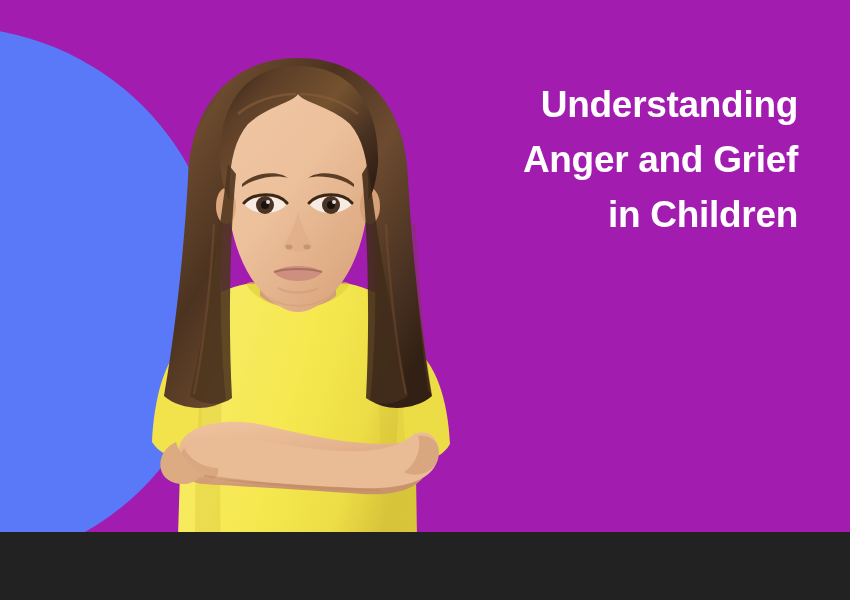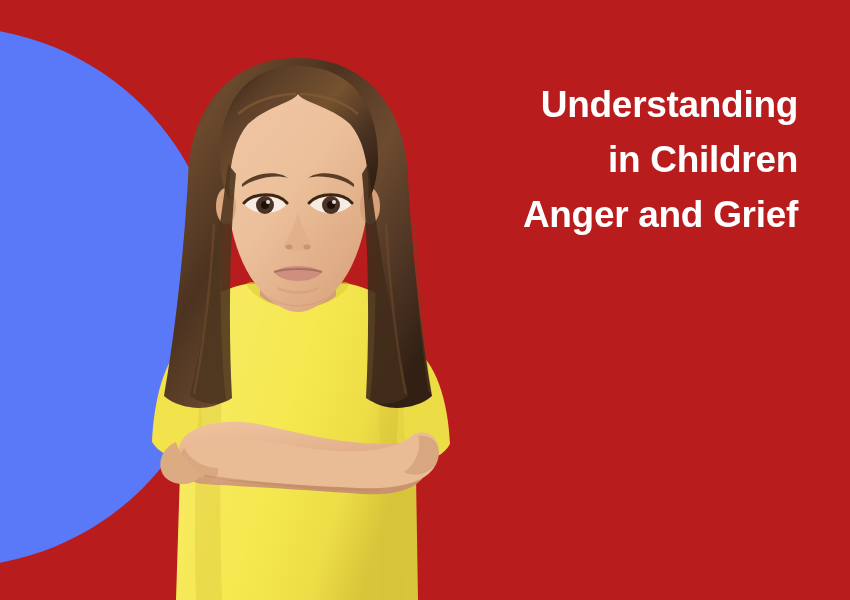--- a/index.html
+++ b/index.html
@@ -3,23 +3,23 @@
 <meta charset="utf-8">
 <style>
   html, body {
     margin: 0;
     padding: 0;
     background: #222;
   }
   #banner {
     position: relative;
     width: 850px;
-    height: 600px;
+    height: 532px;
     overflow: hidden;
-    background: #b91c1c;
+    background: #a21caf;
     font-family: "Liberation Sans", sans-serif;
   }
 
   
   #accent-circle {
     position: absolute;
     left: -318px;
     top: 27px;
     width: 540px;
     height: 540px;
@@ -238,17 +238,17 @@
         <path d="M86 432 C 140 440, 210 446, 262 446" stroke="#c08a62" stroke-width="2.5" fill="none" opacity="0.55"></path>
 
         <path d="M58 398 C 44 404, 38 420, 46 432 C 56 444, 78 442, 84 430
                  C 74 424, 62 412, 58 398 Z" fill="#ddab82"></path>
       </g>
     </svg>
   </div>
 
   <h1 id="headline">
     <span class="line">Understanding</span>
+    <span class="line">Anger and Grief</span>
     <span class="line">in Children</span>
-    <span class="line">Anger and Grief</span>
   </h1>
 
 </div>
 
 </body></html>

